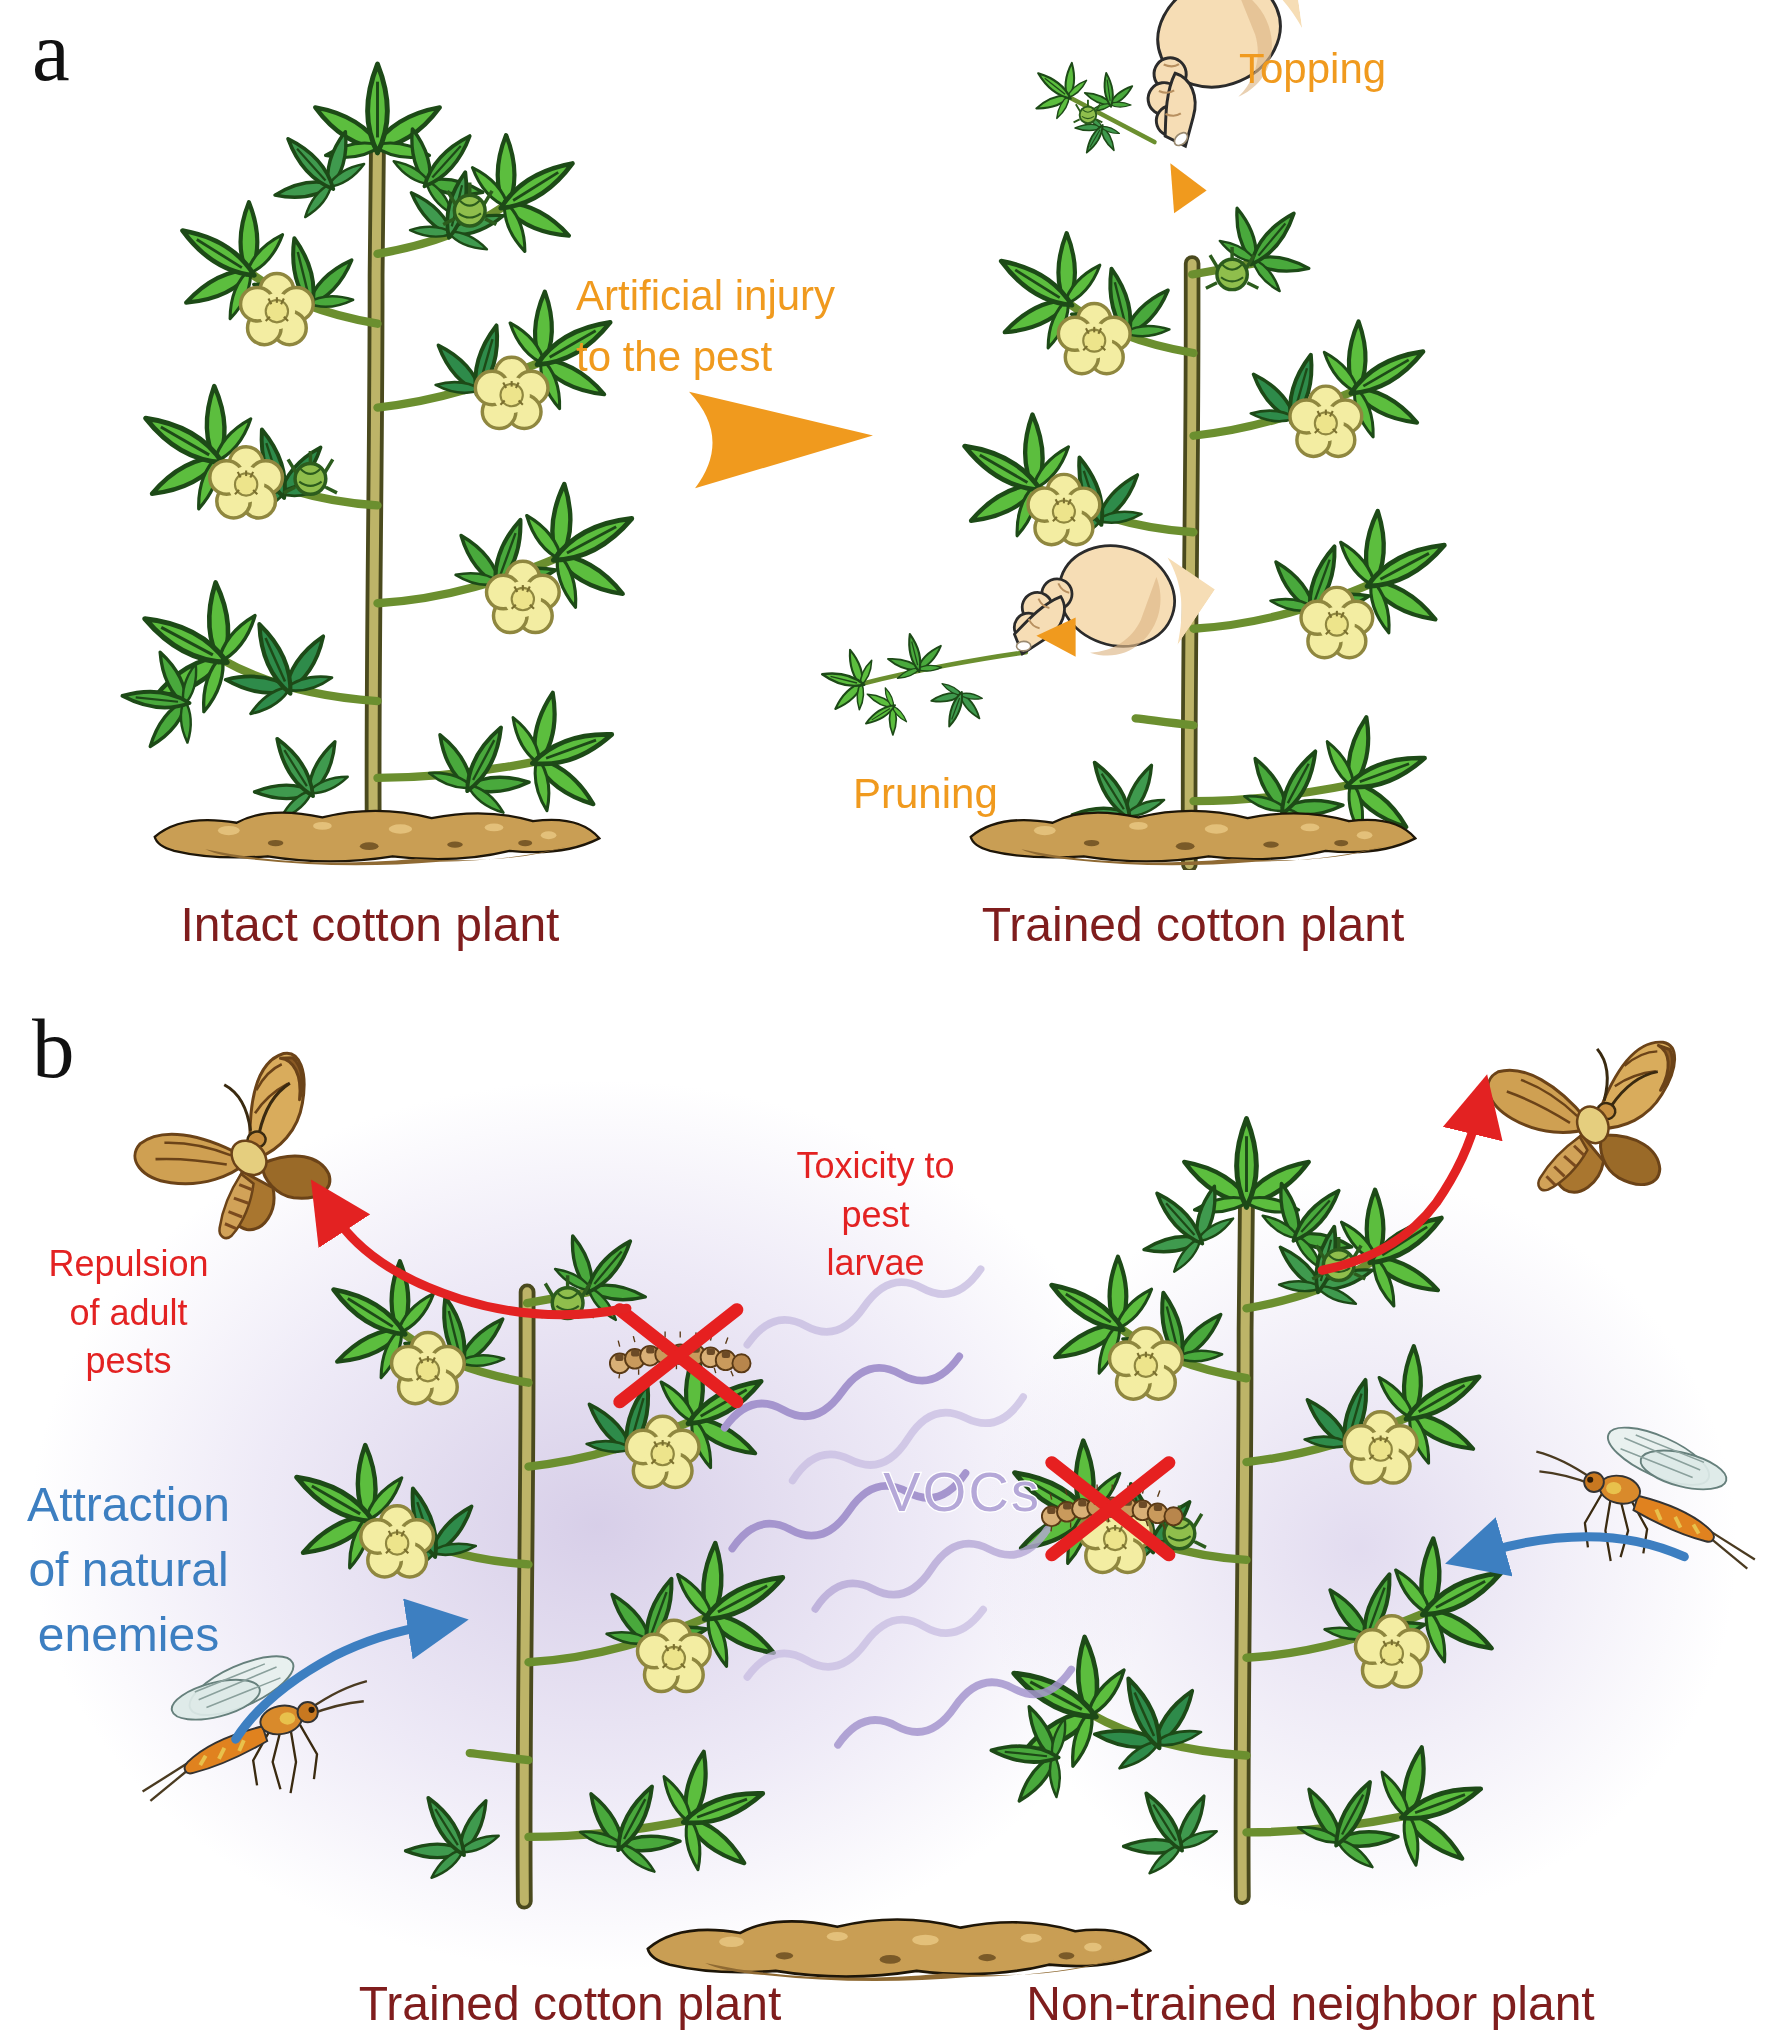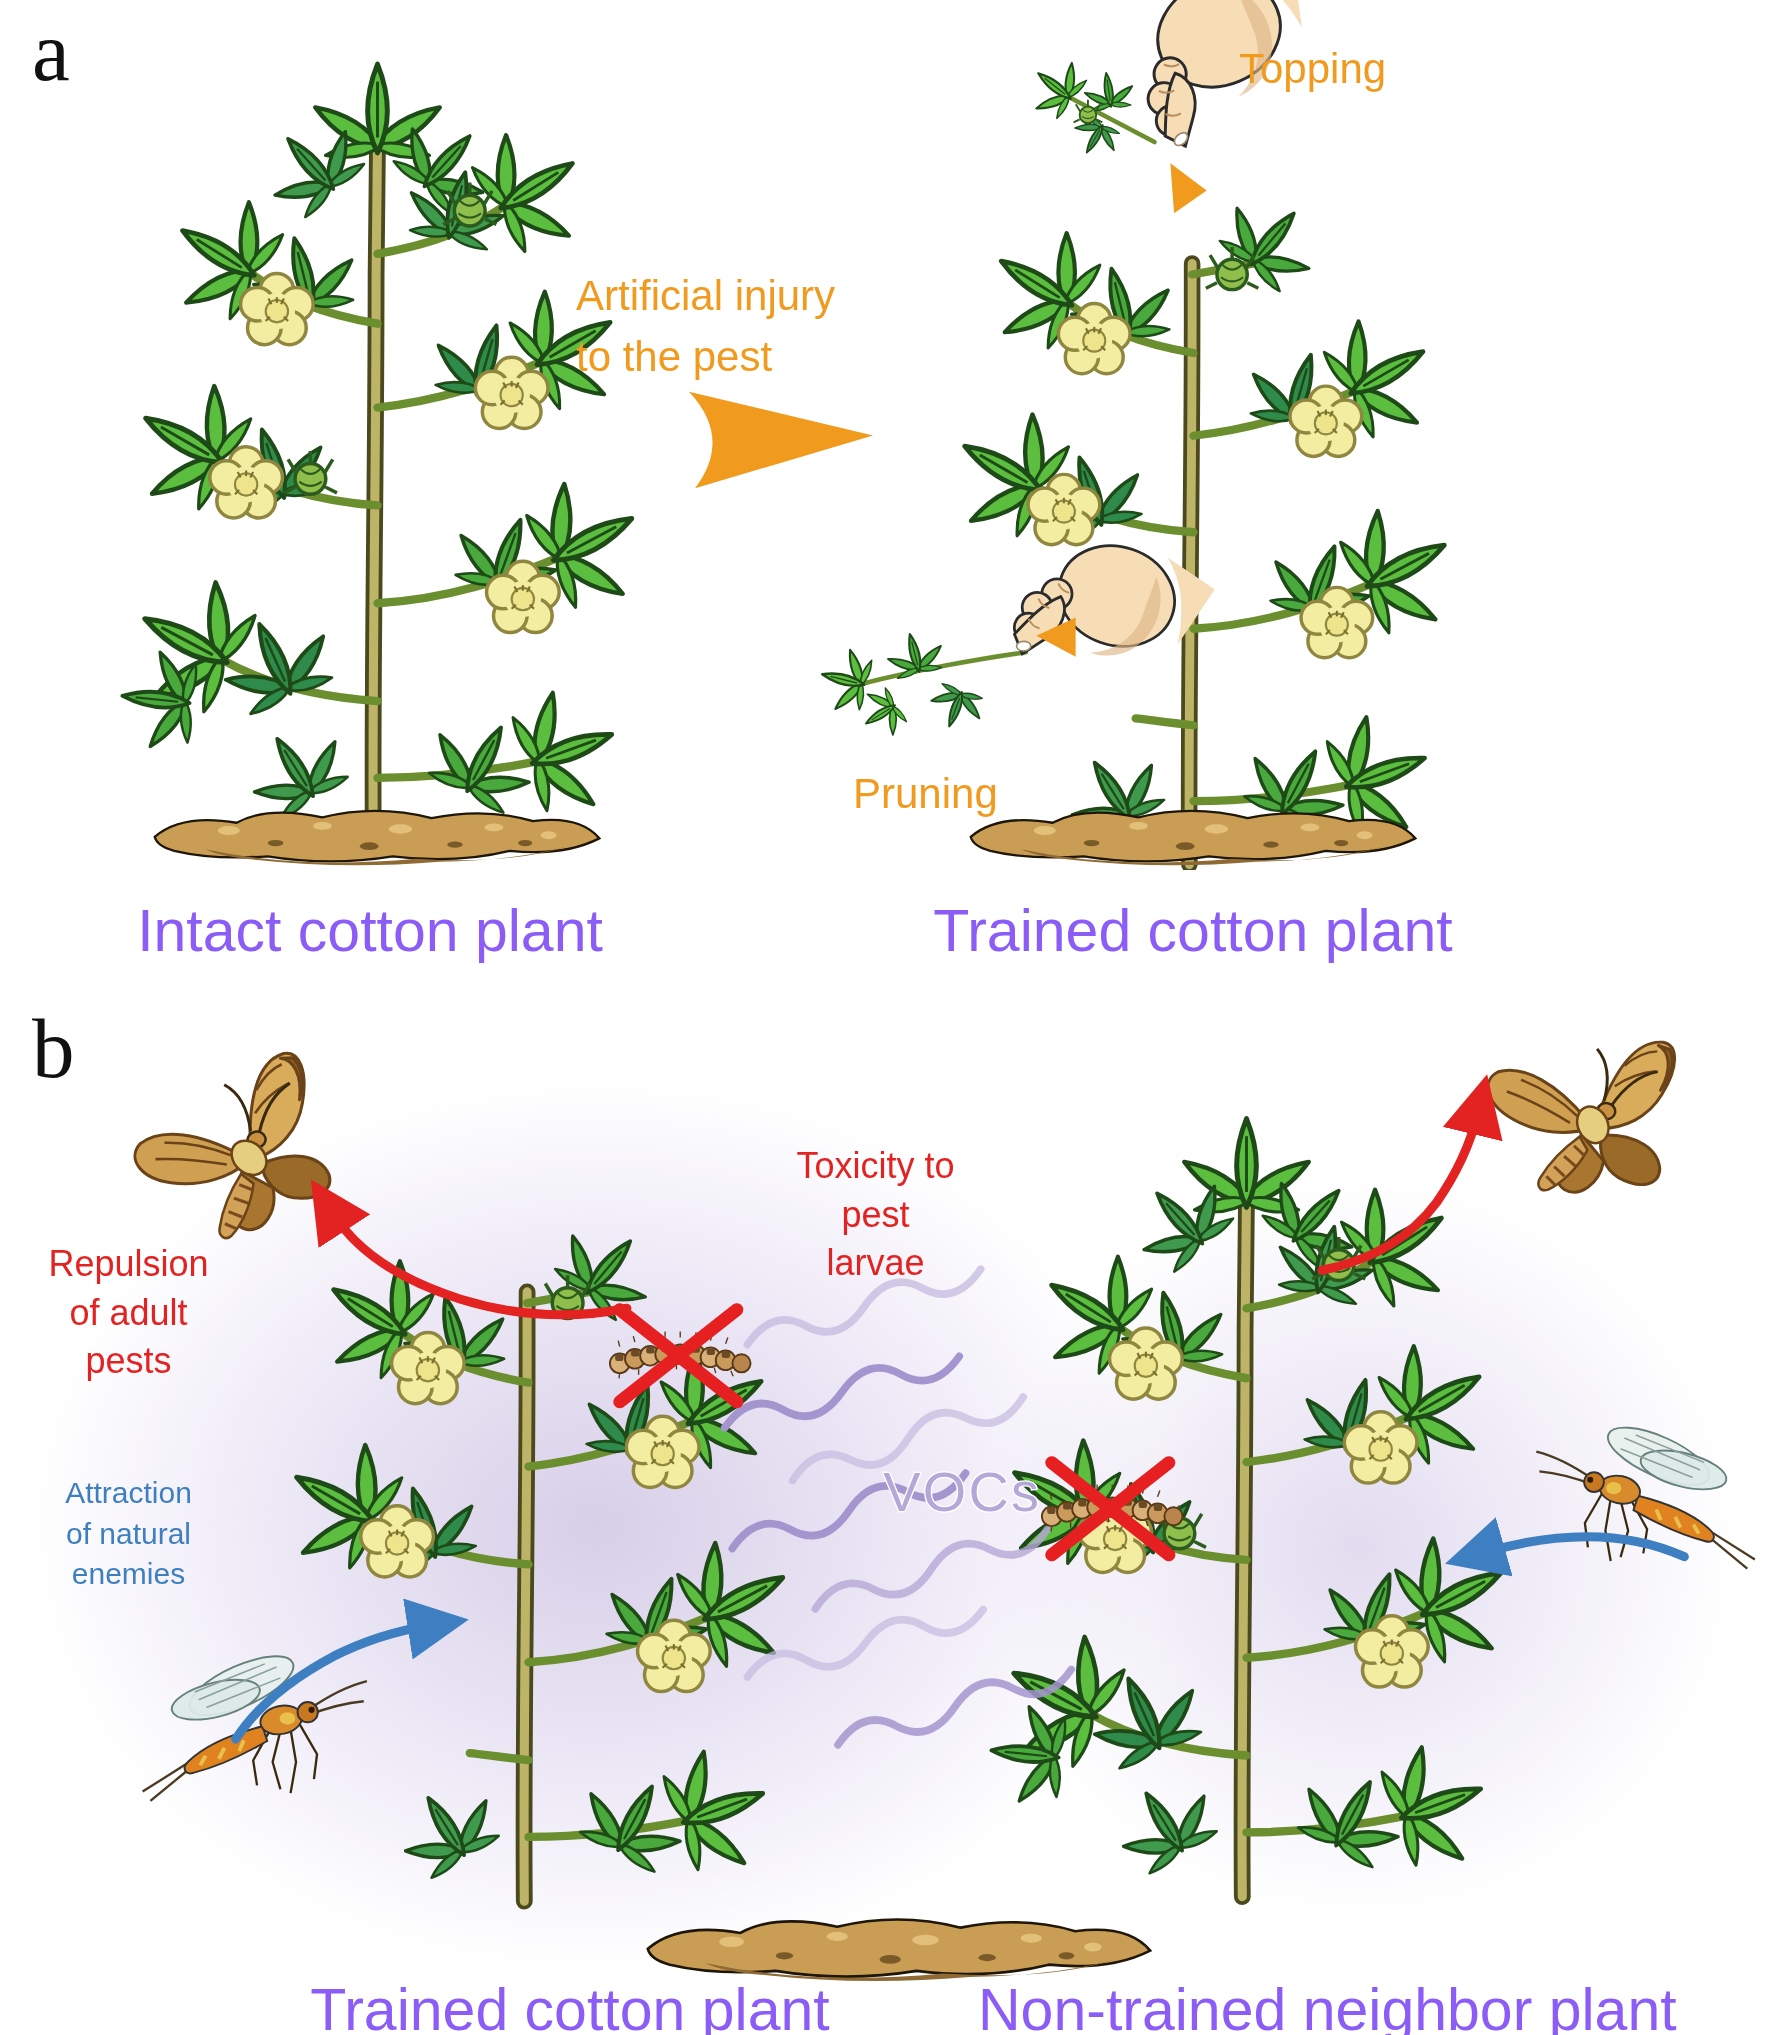--- a/index.html
+++ b/index.html
@@ -1,24 +1,24 @@
 <!DOCTYPE html>
 <html style="font-size:12px"><head>
 <meta charset="utf-8">
 <style>
   html,body{margin:0;padding:0;background:#fff;}
   #canvas{position:relative;width:1784px;height:2035px;background:#ffffff;overflow:hidden;
           font-family:"Liberation Sans",sans-serif;}
   .abs{position:absolute;}
   svg{overflow:visible;display:block;}
   .panel-letter{font-family:"Liberation Serif",serif;font-size:85px;color:#111;line-height:1;}
-  .caption{color:#8b5cf6;font-size:59px;text-align:center;white-space:nowrap;}
+  .caption{color:#7f1d1d;font-size:48px;text-align:center;white-space:nowrap;}
   .orange-label{color:#F09A1E;font-size:42px;text-align:left;line-height:1.45;}
   .red-label{color:#E32222;font-size:36px;text-align:center;line-height:1.35;}
-  .blue-label{color:#3D7FC1;font-size:30px;text-align:center;line-height:1.35;}
+  .blue-label{color:#3D7FC1;font-size:48px;text-align:center;line-height:1.35;}
   .cloud{border-radius:50%;}
   #cloud-main{background:radial-gradient(closest-side,rgba(213,204,231,.95),rgba(224,217,240,.55) 60%,rgba(255,255,255,0));}
   #cloud-right{background:radial-gradient(closest-side,rgba(219,211,236,.8),rgba(255,255,255,0));}
 </style>
 </head>
 <body>
 
 <div id="canvas">
 
   <svg width="0" height="0" style="position:absolute" aria-hidden="true">

